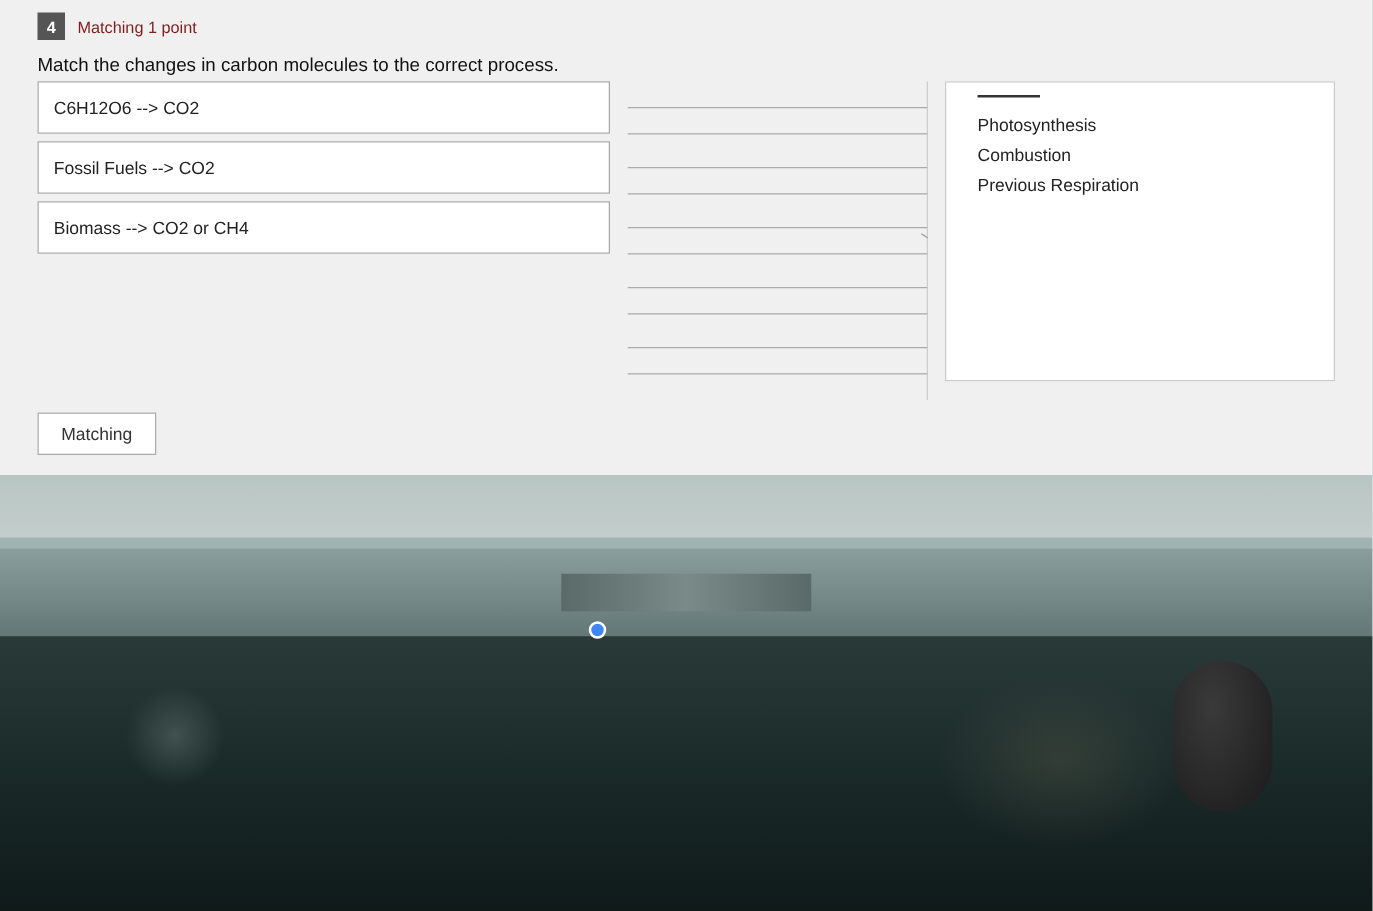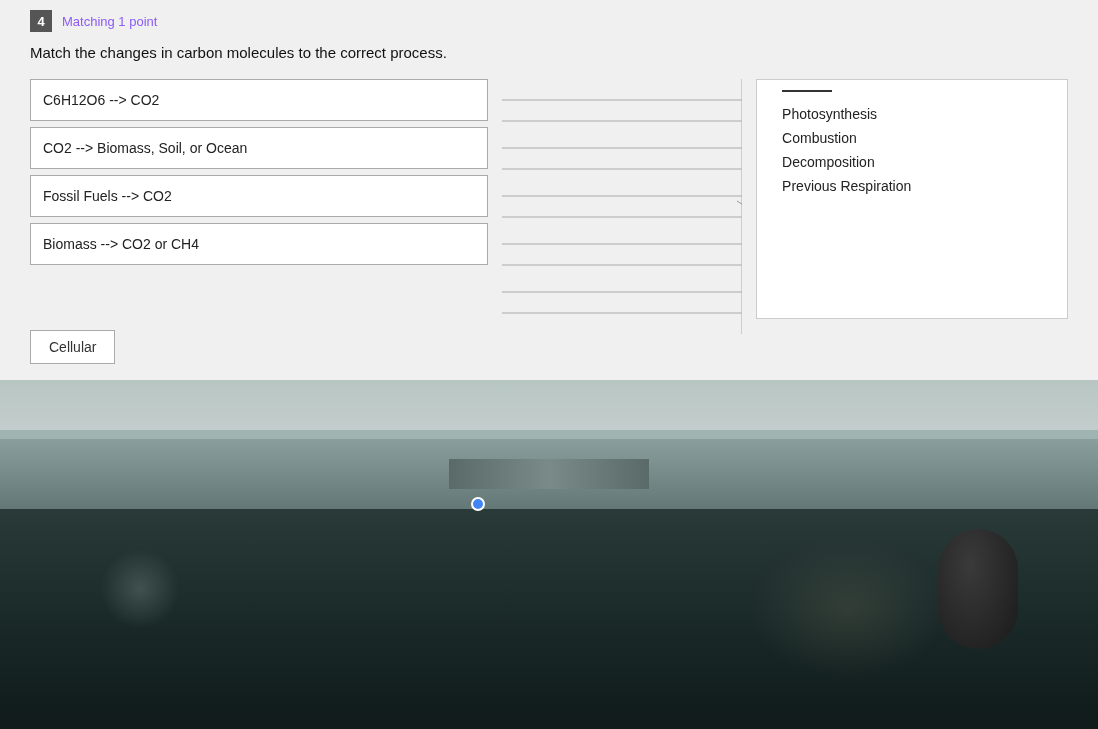--- a/index.html
+++ b/index.html
@@ -38,27 +38,27 @@
       height: 22px;
       display: flex;
       align-items: center;
       justify-content: center;
       font-size: 13px;
       font-weight: bold;
     }
 
     .question-meta {
       font-size: 13px;
-      color: #8b5cf6;
+      color: #7f1d1d;
     }
 
     .question-title {
       font-size: 15px;
       color: #111;
-      margin-bottom: 18px;
+      margin-bottom: 4px;
       font-weight: normal;
     }
 
     .left-column {
       display: flex;
       flex-direction: column;
       gap: 6px;
       width: 490px;
     }
 
@@ -178,23 +178,20 @@
 
   <div class="question-title">Match the changes in carbon molecules to the correct process.</div>
 
   <div style="display:flex; gap:14px; align-items:flex-start;">
 
     <div class="left-column">
       <div class="left-item">
         <span>C6H12O6 --&gt; CO2</span>
       </div>
       <div class="left-item">
-        <span>CO2 --&gt; Biomass, Soil, or Ocean</span>
-      </div>
-      <div class="left-item">
         <span>Fossil Fuels --&gt; CO2</span>
       </div>
       <div class="left-item">
         <span>Biomass --&gt; CO2 or CH4</span>
       </div>
     </div>
 
     <div style="width:240px; position:relative;">
       <svg width="240" height="260">
 
@@ -223,33 +220,30 @@
 
       <div style="border-top:2px solid #333; width:50px; margin-bottom:10px;"></div>
 
       <div class="right-item">
         <span>Photosynthesis</span>
       </div>
       <div class="right-item">
         <span>Combustion</span>
       </div>
       <div class="right-item">
-        <span>Decomposition</span>
-      </div>
-      <div class="right-item">
         <span>Previous Respiration</span>
       </div>
     </div>
 
   </div>
 
 </div>
 
 <div class="button-area">
-  <button class="prev-button">Cellular</button>
+  <button class="prev-button">Matching</button>
 </div>
 
 <div class="dot-point">·<br>·</div>
 
 <div class="screen-reflection"></div>
 
 <div class="taskbar-area">
 
   <div class="taskbar-icon" style="background: conic-gradient(#ea4335 0deg 120deg, #fbbc05 120deg 240deg, #34a853 240deg 360deg); border-radius:50%; position:relative; overflow:hidden;">
     <div style="width:14px; height:14px; background:#4285f4; border-radius:50%; border:2px solid white; z-index:2;"></div>

